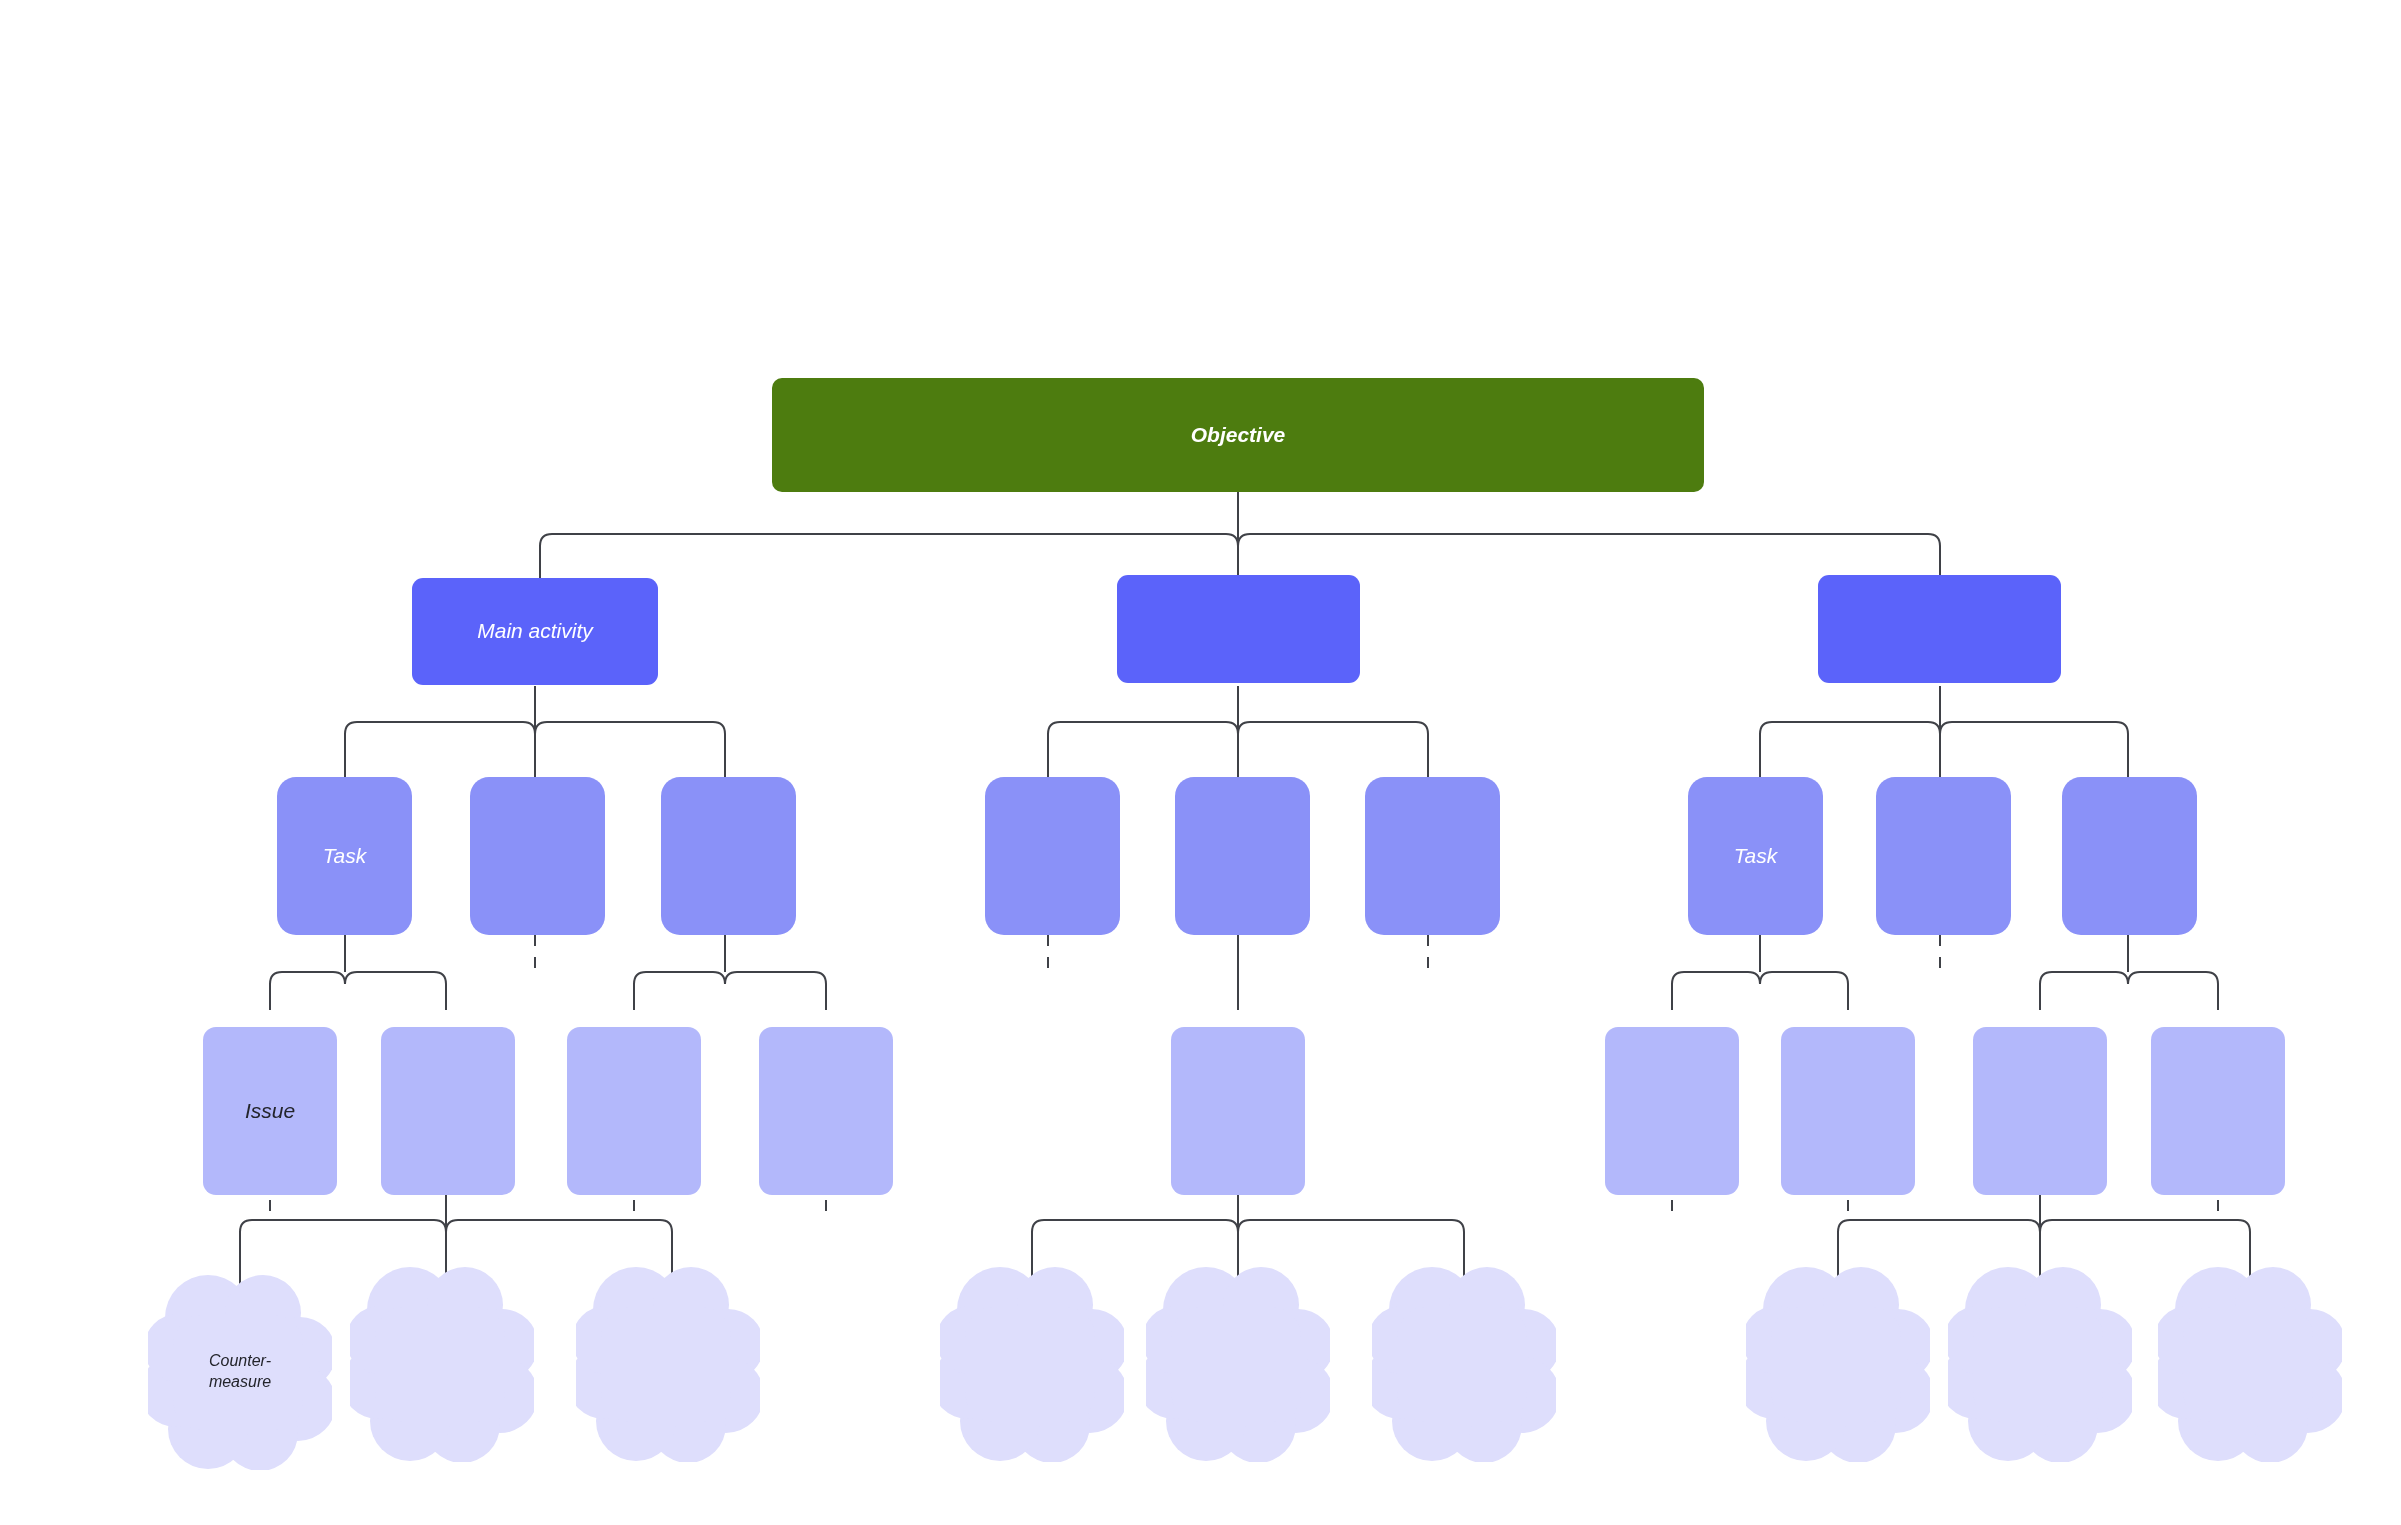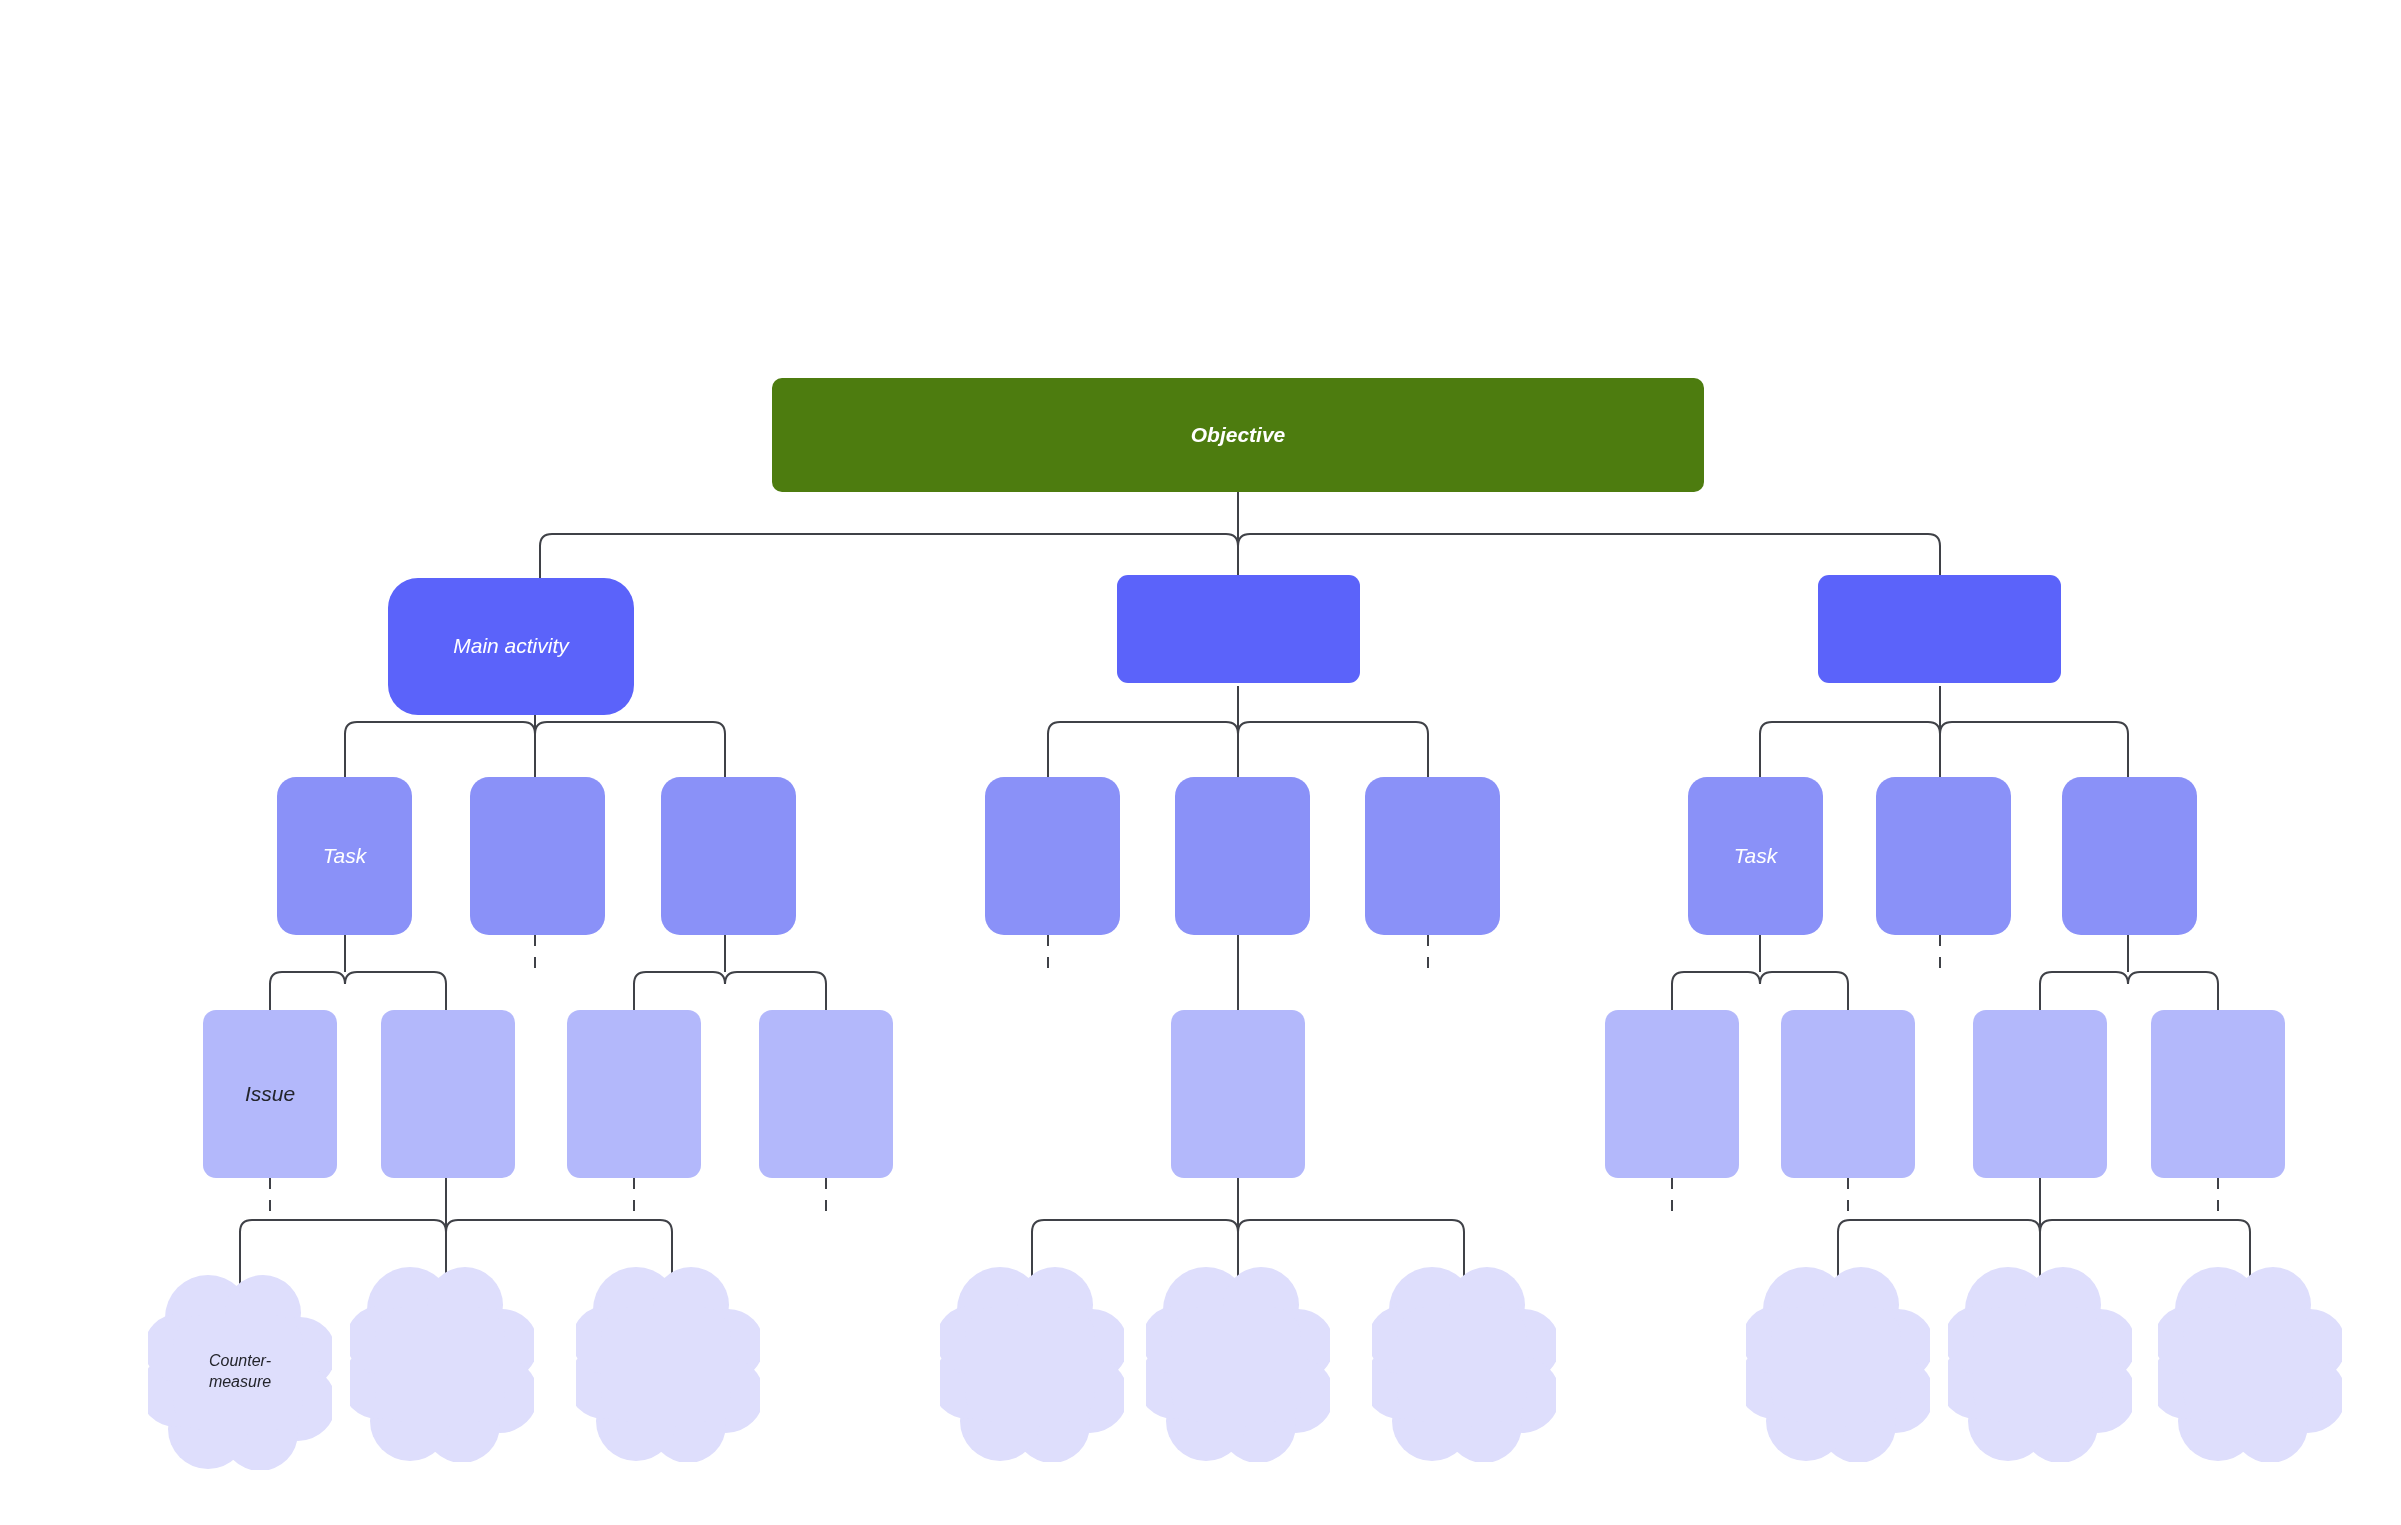--- a/index.html
+++ b/index.html
@@ -105,20 +105,21 @@
     background: #8a91f8;
     border-radius: 19px;
     color: #ffffff;
     font-size: 21px;
   }
   .lvl-issue {
     background: #b3b8fb;
     border-radius: 13px;
     color: #23242b;
     font-size: 21px;
+    margin-top: 17px;
   }
 
   
   .cloud {
     position: absolute;
   }
   .cloud svg {
     position: absolute;
     left: 0;
     top: 0;
@@ -230,21 +231,21 @@
     <path d="M2040 1220 L2040 1288"></path>
     <path d="M2250 1232 L2250 1288"></path>
 
     <path class="dashed" d="M2218 1178 L2218 1215"></path>
   </svg>
 
   <div class="node lvl-objective" style="left:772px; top:378px; width:932px; height:114px;">
     <span class="lbl">Objective</span>
   </div>
 
-  <div class="node lvl-main" style="left:388px; top:578px; width:246px; height:137px;border-radius:30px;">
+  <div class="node lvl-main" style="left:412px; top:578px; width:246px; height:107px;">
     <span class="lbl">Main activity</span>
   </div>
   <div class="node lvl-main" style="left:1117px; top:575px; width:243px; height:108px;">
     <span class="lbl"></span>
   </div>
   <div class="node lvl-main" style="left:1818px; top:575px; width:243px; height:108px;">
     <span class="lbl"></span>
   </div>
 
   <div class="node lvl-task" style="left:277px; top:777px; width:135px; height:158px;">

